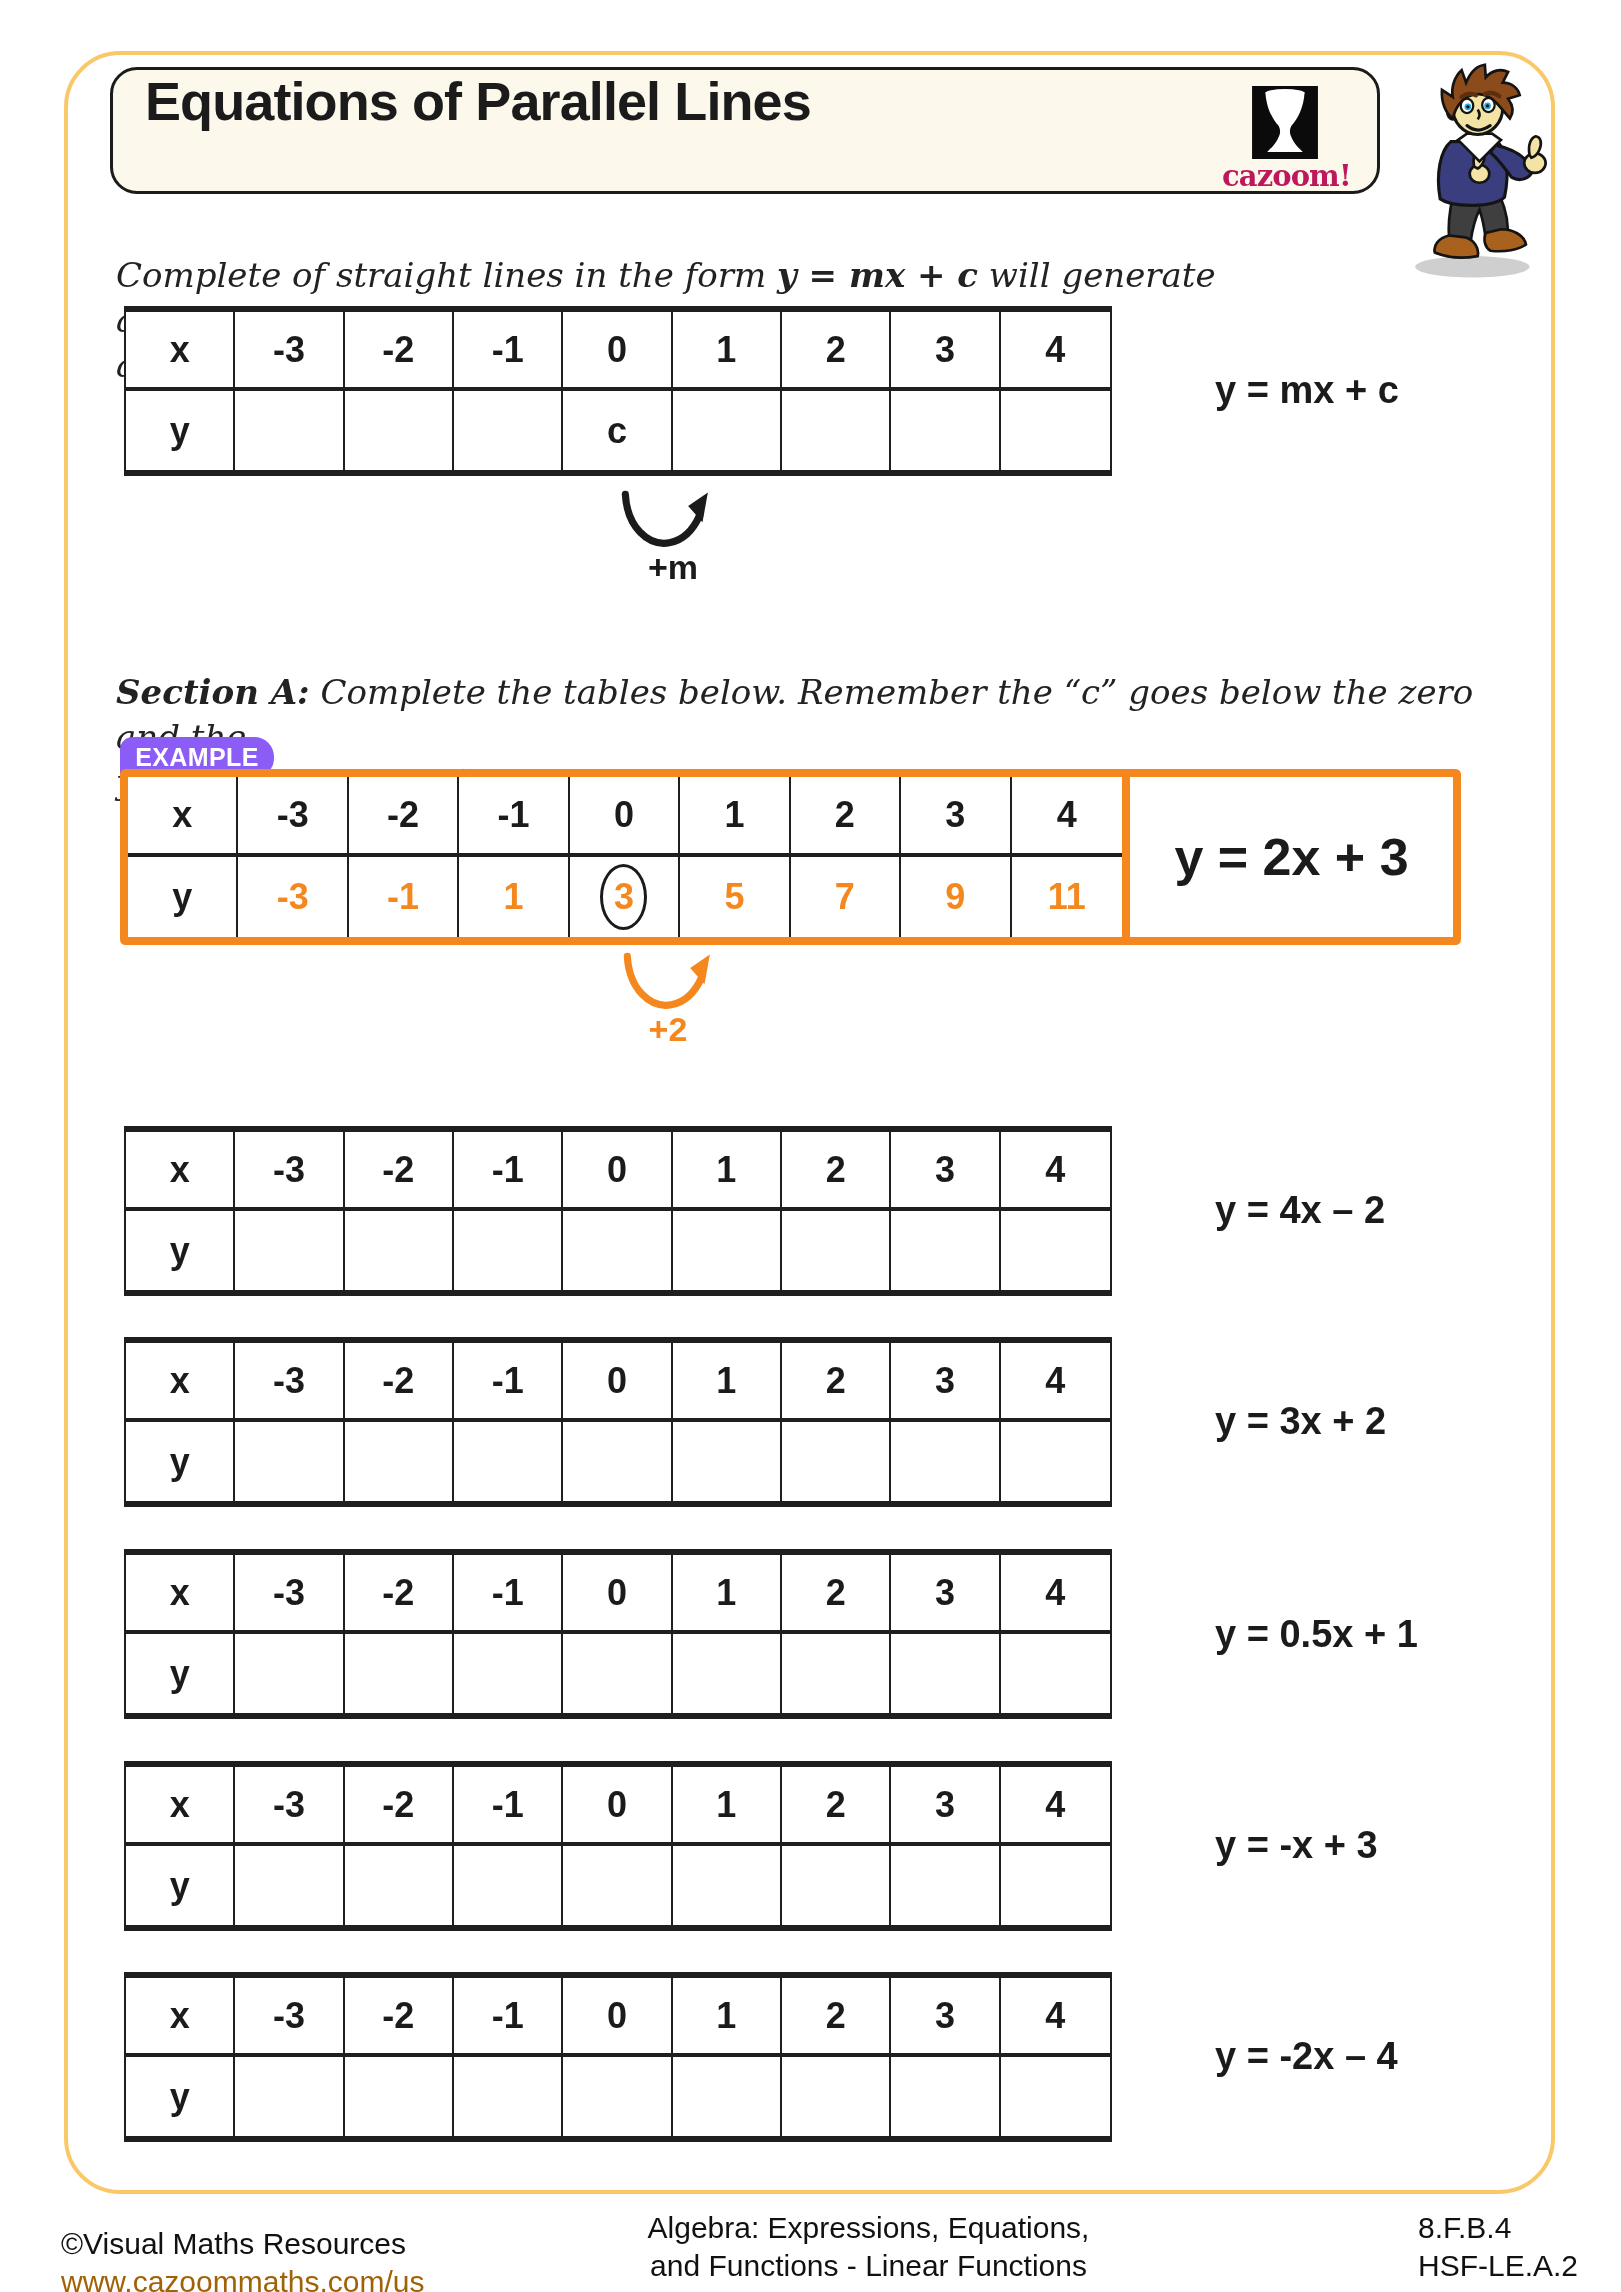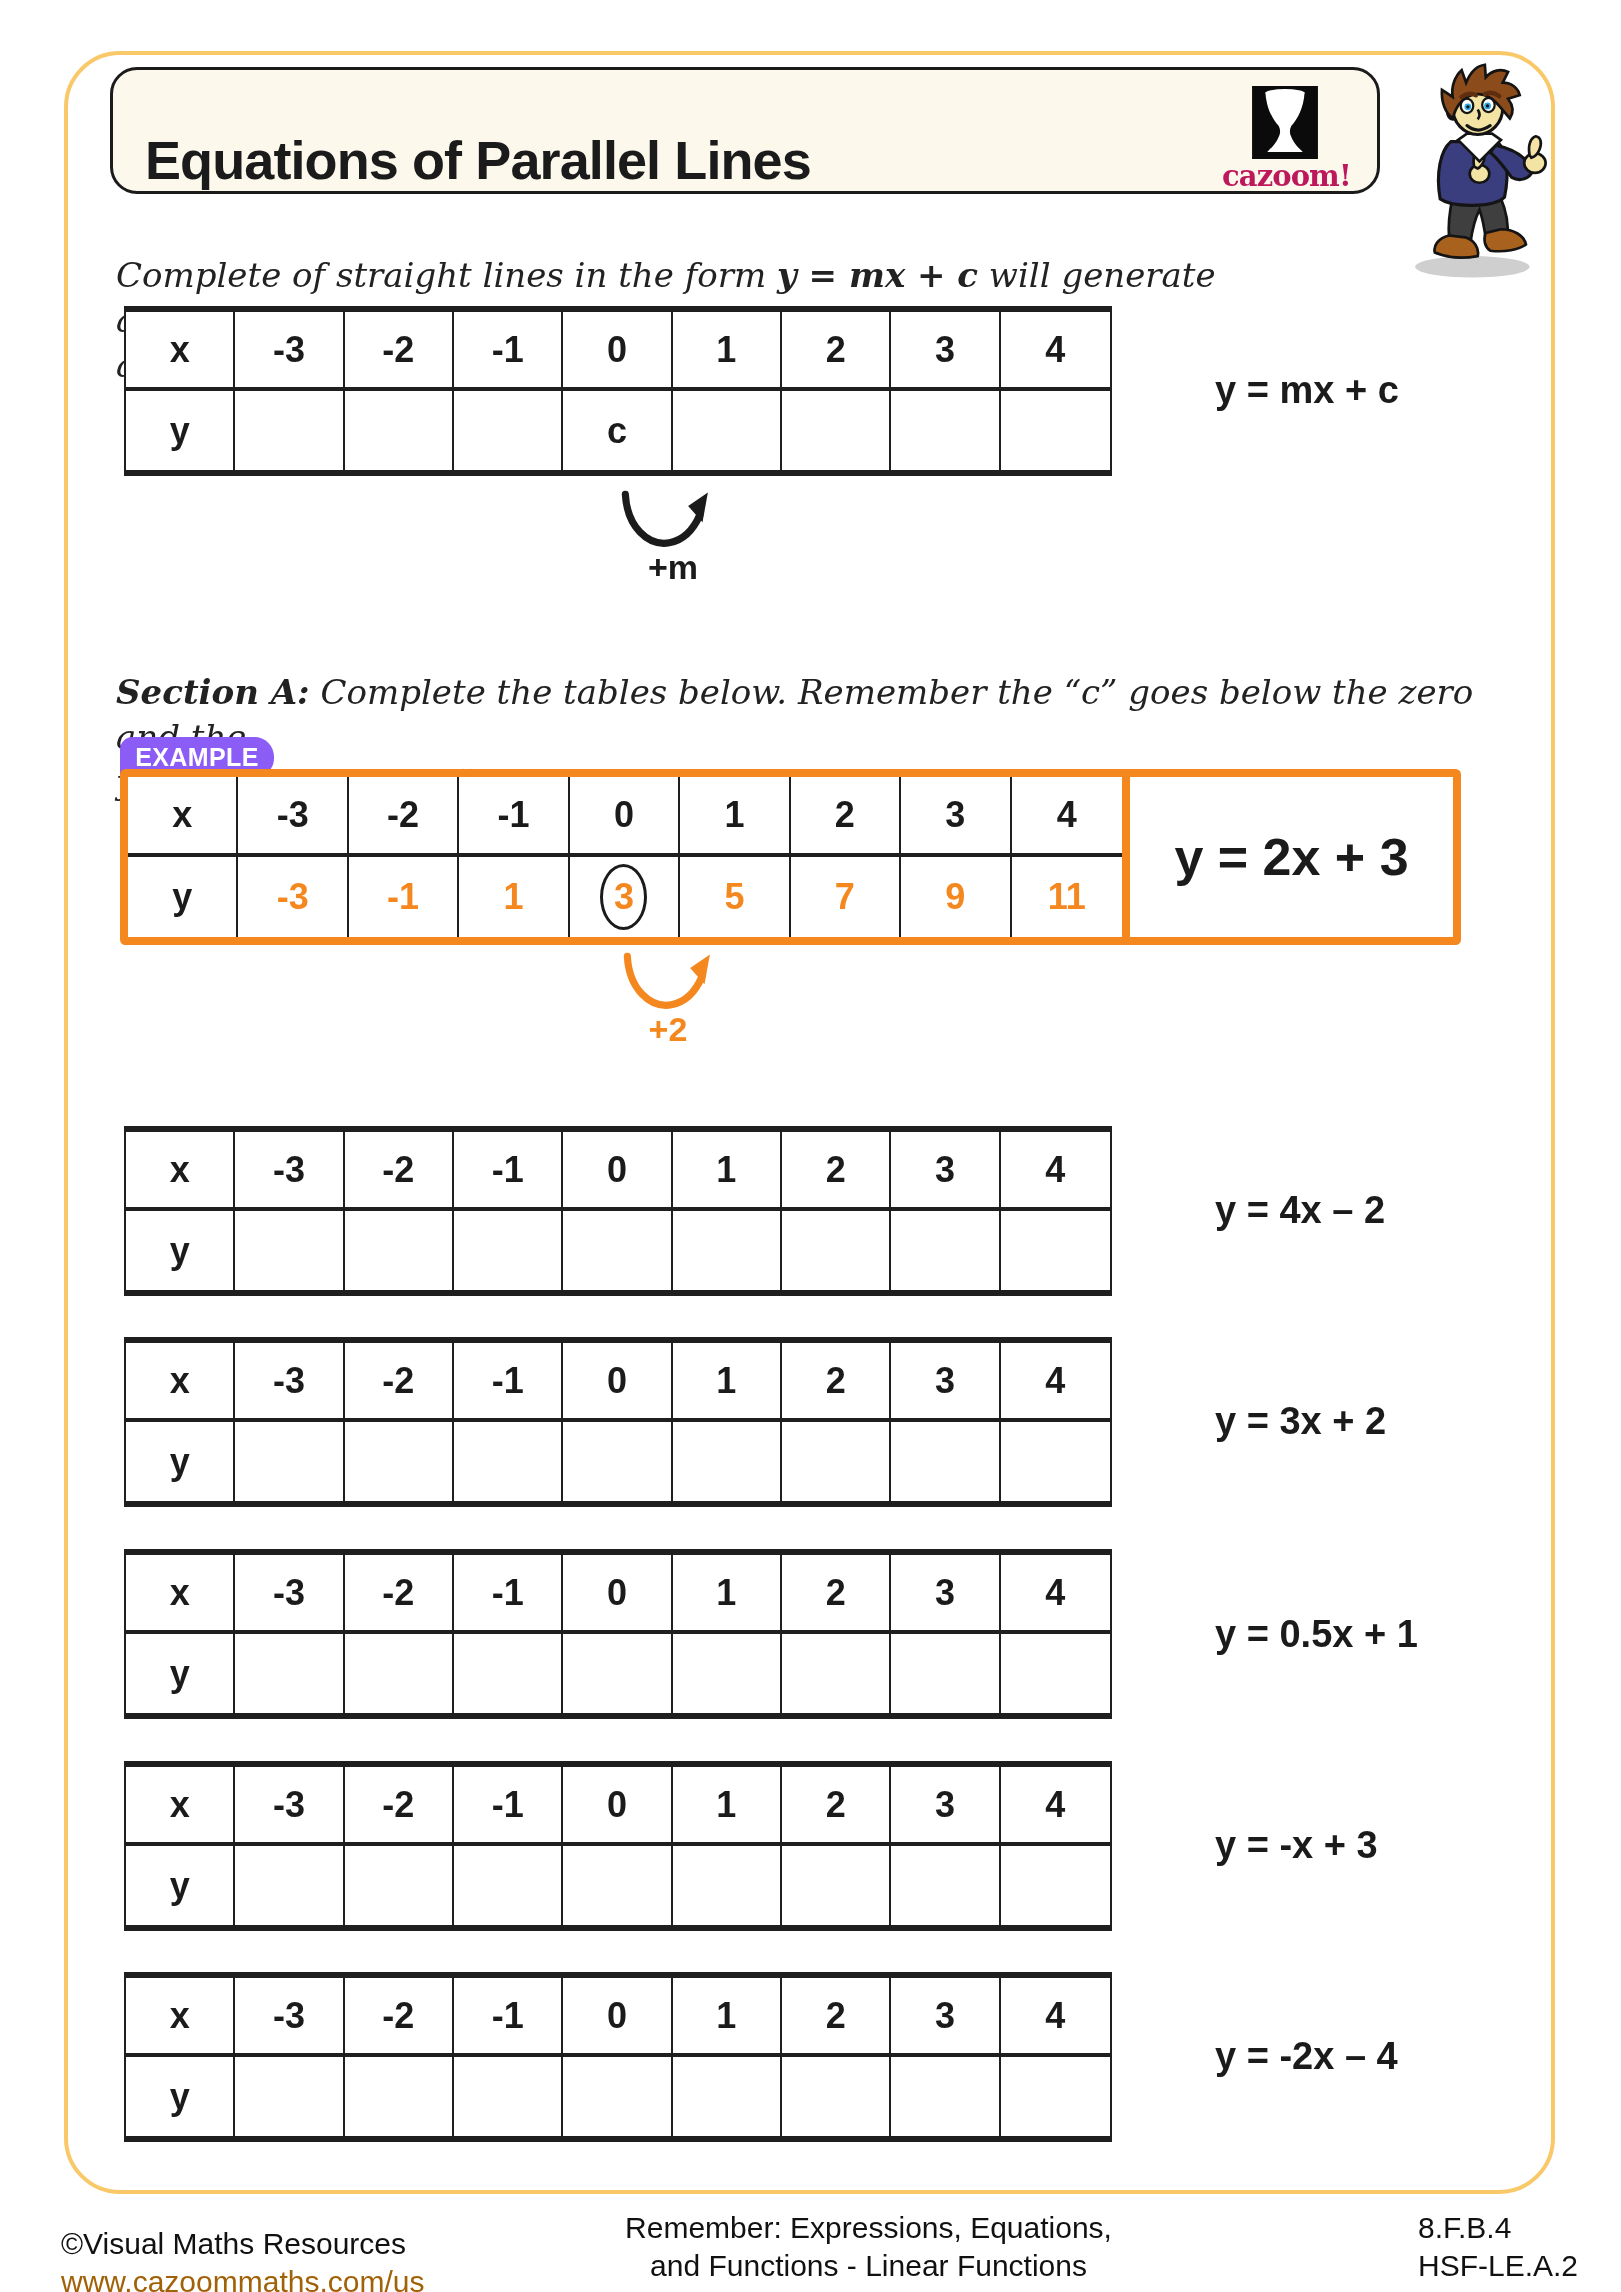--- a/index.html
+++ b/index.html
@@ -5,21 +5,21 @@
   html,body{margin:0;padding:0;background:#ffffff;}
   .page{position:relative;width:1622px;height:2293px;background:#ffffff;overflow:hidden;
         font-family:"Liberation Sans",sans-serif;color:#1b1b1b;}
 
   .page-border{position:absolute;left:64px;top:51px;width:1491px;height:2143px;
         border:4.5px solid #F9C869;border-radius:56px;box-sizing:border-box;}
 
   
   .header-box{position:absolute;left:110px;top:67px;width:1270px;height:127px;
         background:#FCF9EC;border:3.6px solid #1b1b1b;border-radius:27px;box-sizing:border-box;
-        display:flex;align-items:flex-end;}
+        display:flex;align-items:flex-start;}
   .page-title{margin:0 0 0 32px;font-size:54px;font-weight:700;letter-spacing:-0.9px;color:#1b1b1b;}
   .logo{position:absolute;right:30px;top:16px;width:125px;text-align:center;}
   .logo svg{display:block;margin:0 auto;}
   .logo-text{font-family:"DejaVu Serif",serif;font-weight:700;font-size:29px;letter-spacing:-0.9px;color:#be185d;}
 
   .mascot{position:absolute;left:1399px;top:63px;}
 
   
   .serif{font-family:"DejaVu Serif",serif;font-style:italic;font-size:34px;line-height:45px;color:#222;}
   .intro{position:absolute;left:116px;top:219px;width:1128px;}
@@ -286,21 +286,21 @@
       <div class="tcell r1 lastcol"></div>
     </div>
   <div class="eq" style="top:2056px">y = -2x – 4</div>
 
   <div class="footer">
     <div class="f-left">
       <div>©Visual Maths Resources</div>
       <div class="f-link">www.cazoommaths.com/us</div>
     </div>
     <div class="f-center">
-      <div>Remember: Expressions, Equations,</div>
+      <div>Algebra: Expressions, Equations,</div>
       <div>and Functions - Linear Functions</div>
     </div>
     <div class="f-right">
       <div>8.F.B.4</div>
       <div>HSF-LE.A.2</div>
     </div>
   </div>
 
 </div>
 

